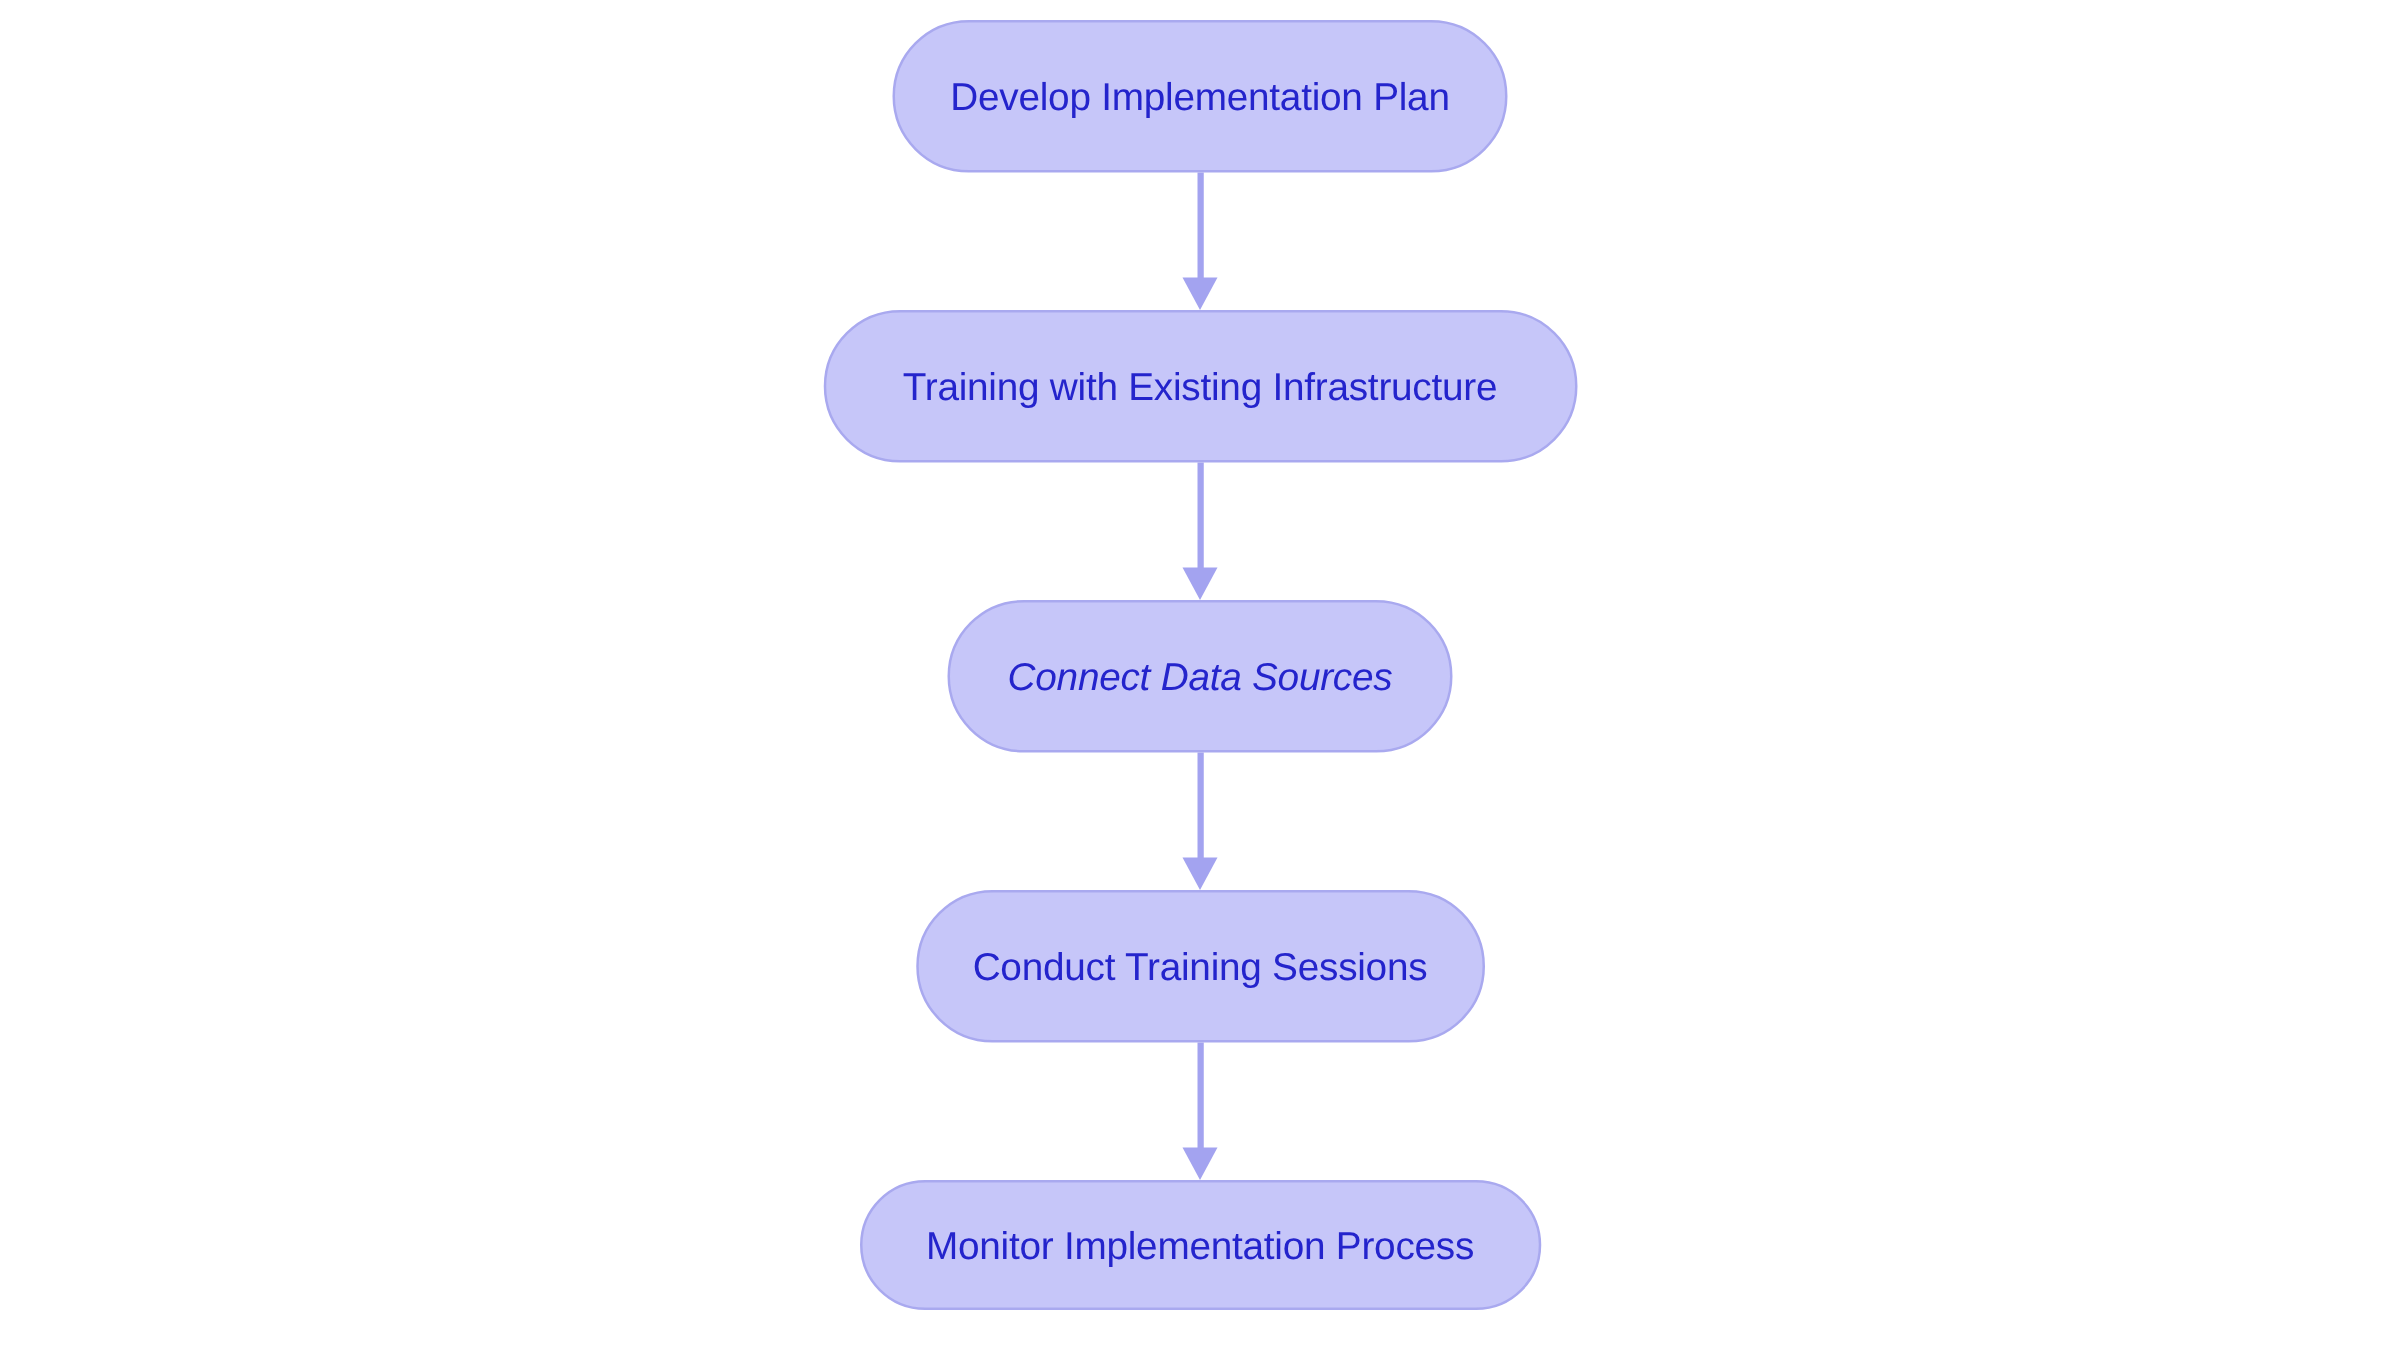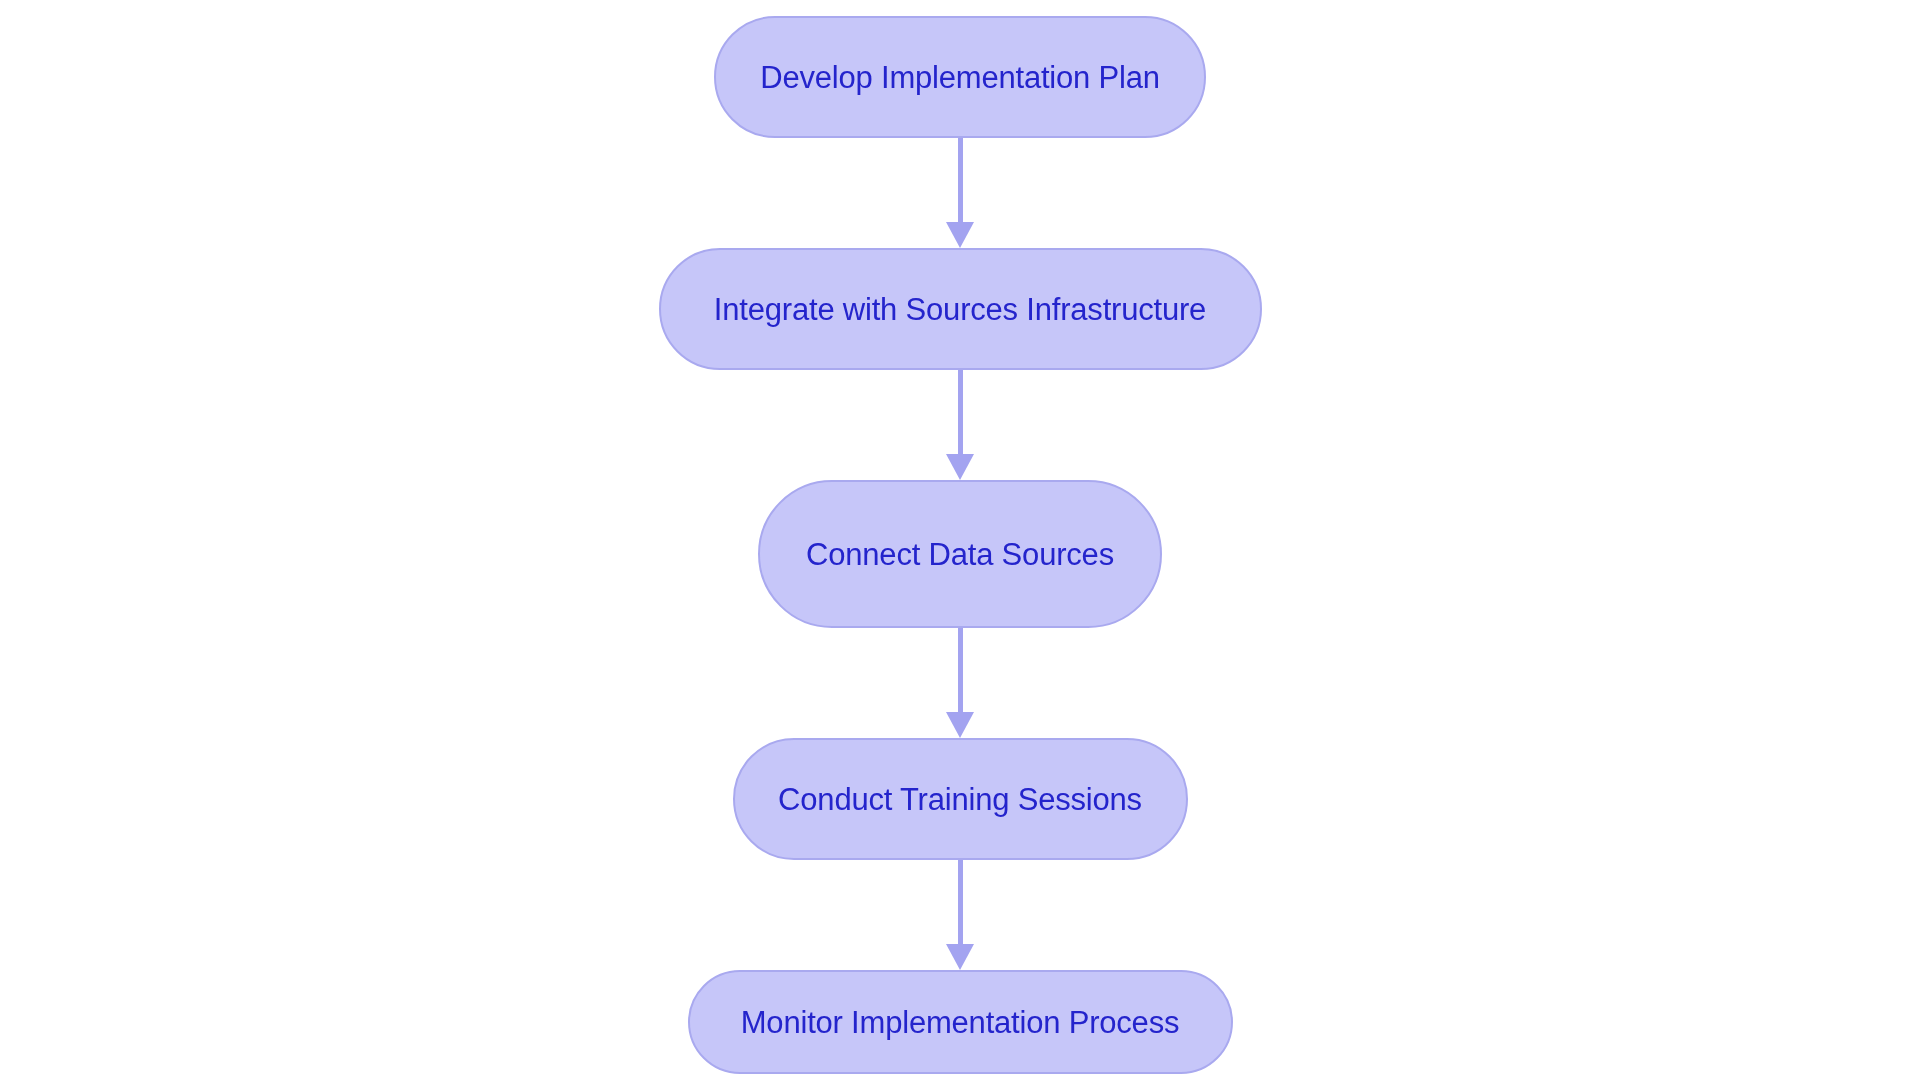--- a/index.html
+++ b/index.html
@@ -49,21 +49,21 @@
 
   .node-label {
     font-size: 31px;
     line-height: 1;
     color: #2424cc;
     font-weight: 400;
   }
 
   .node-1 { width: 492px; height: 122px; margin-top: 16px; justify-content: center; }
   .node-2 { width: 603px; height: 122px; }
-  .node-3 { width: 404px; height: 148px; }
+  .node-3 { width: 404px; height: 122px; font-style: italic; }
   .node-4 { width: 455px; height: 122px; justify-content: center; }
   .node-5 { width: 545px; height: 104px; }
 
   
   .connector {
     position: relative;
     width: 30px;
     display: flex;
     flex-direction: column;
     align-items: center;
@@ -97,21 +97,21 @@
     <div class="node node-1">
       <span class="node-label">Develop Implementation Plan</span>
     </div>
 
     <div class="connector conn-1">
       <div class="connector-line"></div>
       <div class="connector-head"></div>
     </div>
 
     <div class="node node-2">
-      <span class="node-label">Integrate with Sources Infrastructure</span>
+      <span class="node-label">Training with Existing Infrastructure</span>
     </div>
 
     <div class="connector conn-2">
       <div class="connector-line"></div>
       <div class="connector-head"></div>
     </div>
 
     <div class="node node-3">
       <span class="node-label">Connect Data Sources</span>
     </div>

